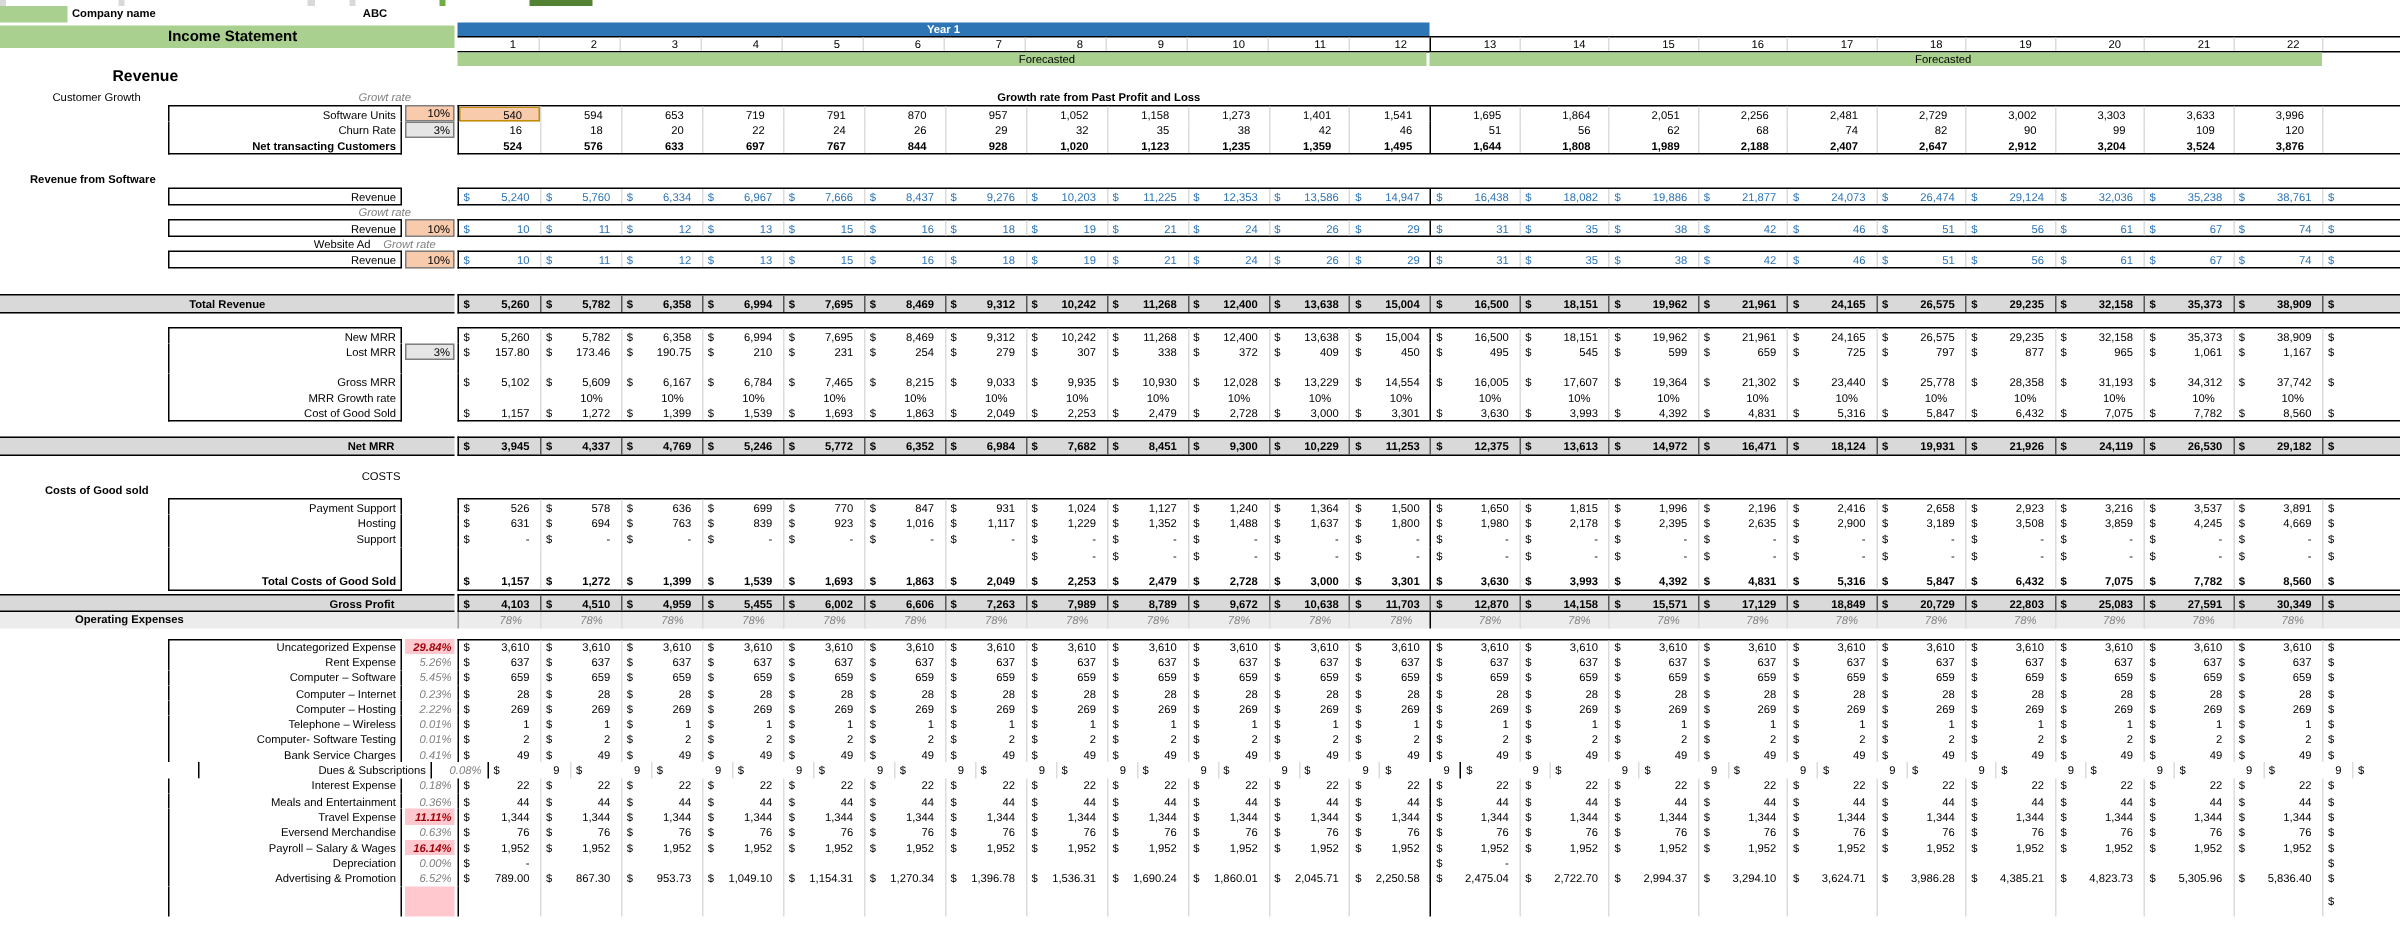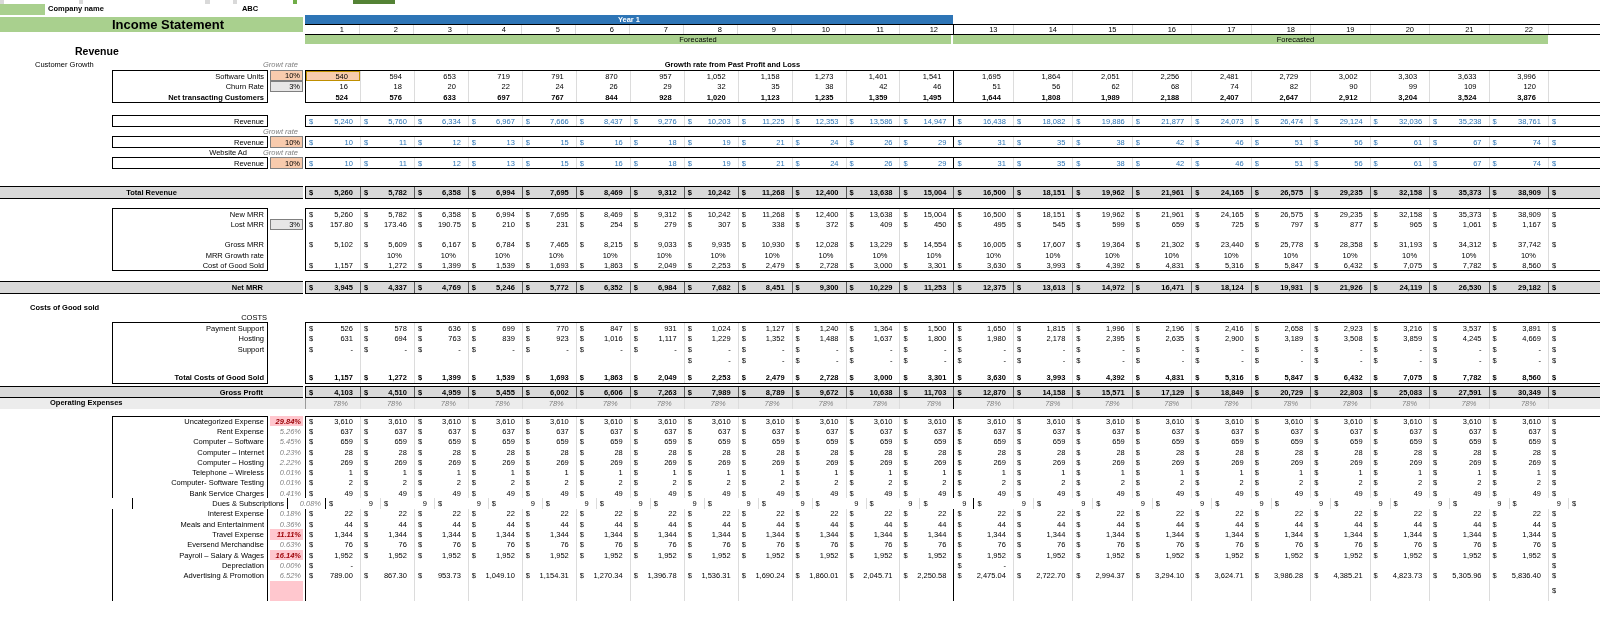--- a/index.html
+++ b/index.html
@@ -3,21 +3,21 @@
 <meta charset="utf-8">
 <style>
   html,body{margin:0;padding:0;background:#fff}
   #sheet{position:relative;width:1600px;height:628px;background:#fff;overflow:hidden;
          font-family:"Liberation Sans",sans-serif;font-size:7.5px;color:#000;}
   .line{position:relative;width:1600px;}
   .flab{position:absolute;top:0;white-space:nowrap;line-height:1.2;}
   .h1{font-weight:bold;font-size:10.5px;}
   .b{font-weight:bold;}
   .r{text-align:right;}
-  .gr{color:var(--txtgray);font-style:italic;text-align:right;}
+  .gr{color:var(--txtgray);font-style:italic;text-align:center;}
   .note{position:absolute;left:645px;width:175px;top:0;font-weight:bold;text-align:center;white-space:nowrap;}
   .lblbox{position:absolute;left:112px;width:156px;top:0;bottom:0;box-sizing:border-box;
           border-left:1px solid #000;border-right:1px solid #000;background:#fff;
           display:flex;align-items:center;justify-content:flex-end;padding-right:3px;white-space:nowrap;}
   .bt{border-top:1px solid #000;}
   .bb{border-bottom:1px solid #000;}
   .ratecell{position:absolute;left:270px;width:33px;top:0;bottom:0;box-sizing:border-box;
             display:flex;align-items:center;justify-content:flex-end;padding-right:2px;white-space:nowrap;}
   .rate-orange{background:var(--lorange);border:1px solid #7f7f7f;}
   .rate-gray{background:#e7e6e6;border:1px solid #7f7f7f;}
@@ -49,21 +49,21 @@
   .pctline .vals{border-left:1px solid #9a9a9a;}
   .pctline .cell .v{color:var(--txtgray);font-style:italic;padding-right:12px;}
   .selbox{position:absolute;left:358px;top:-1px;width:55px;height:13px;border:2px solid #217346;box-sizing:border-box;}
   .selbox .handle{position:absolute;right:-3px;bottom:-3px;width:4px;height:4px;background:#217346;border:1px solid #fff;}
   
   .topmark{position:absolute;top:0;height:4px;}
   .companyrow{height:11px;}
   .greencell{position:absolute;left:0;top:0;width:45px;height:11px;background:var(--green);}
   #hdr{height:30px;}
   .titleband{position:absolute;left:0;top:2px;width:303px;height:15px;background:var(--green);
-             display:flex;align-items:center;font-weight:bold;font-size:13px;padding-left:112px;box-sizing:border-box;}
+             display:flex;align-items:center;font-weight:bold;font-size:10px;padding-left:112px;box-sizing:border-box;}
   #hdr-right{position:absolute;left:305px;right:0;top:0;bottom:0;}
   .yearrow{position:relative;height:9px;display:flex;}
   .yband{height:9px;color:#fff;font-weight:bold;display:flex;align-items:center;justify-content:center;font-size:7.5px;}
   .monthrow{position:relative;height:11px;display:flex;border-top:1px solid #000;border-bottom:1px solid #000;box-sizing:border-box;}
   .mcell{box-sizing:border-box;display:flex;align-items:center;justify-content:flex-end;padding-right:15px;border-left:1px solid #dcdcdc;}
   .mcell:first-child{border-left:none;}
   .mcell.yd{border-left:1px solid #000;}
   .fcrow{position:relative;height:10px;display:flex;}
   .fcband{height:9px;background:var(--green);display:flex;align-items:center;justify-content:center;}
   .fcband span{transform:translateX(70px);}
@@ -353,20 +353,23 @@
           <div class="cell vb pl" style="width: 59.5px;">
             <span class="v">3,524</span>
           </div>
           <div class="cell vb pl" style="width: 59.5px;">
             <span class="v">3,876</span>
           </div>
           <div class="cell vb pl" style="width: 52px;"></div>
         </div>
       </div>
       <div class="line" style="height: 12px;"></div>
+      <div class="line" style="height: 10px;">
+        <div class="flab b" style="left: 20px;">Revenue from Software</div>
+      </div>
       <div class="line" style="height: 12px;">
         <div class="lblbox bt bb">Revenue</div>
         <div class="vals vbt vbb">
           <div class="cell blue" style="width: 54px;">
             <span class="d">$</span>
             <span class="v">5,240</span>
           </div>
           <div class="cell blue" style="width: 54px;">
             <span class="d">$</span>
             <span class="v">5,760</span>
@@ -1329,25 +1332,25 @@
           <div class="cell" style="width: 59.5px;">
             <span class="d">$</span>
             <span class="v">29,182</span>
           </div>
           <div class="cell" style="width: 52px;">
             <span class="d">$</span>
           </div>
         </div>
       </div>
       <div class="line" style="height: 9px;"></div>
+      <div class="line" style="height: 9px;">
+        <div class="flab r" style="left: 160px; width: 107px;">COSTS</div>
+      </div>
       <div class="line" style="height: 10px;">
         <div class="flab b" style="left: 30px;">Costs of Good sold</div>
-      </div>
-      <div class="line" style="height: 9px;">
-        <div class="flab r" style="left: 160px; width: 107px;">COSTS</div>
       </div>
       <div class="line" style="height: 11px;">
         <div class="lblbox bt">Payment Support</div>
         <div class="vals vbt">
           <div class="cell" style="width: 54px;">
             <span class="d">$</span>
             <span class="v">526</span>
           </div>
           <div class="cell" style="width: 54px;">
             <span class="d">$</span>

